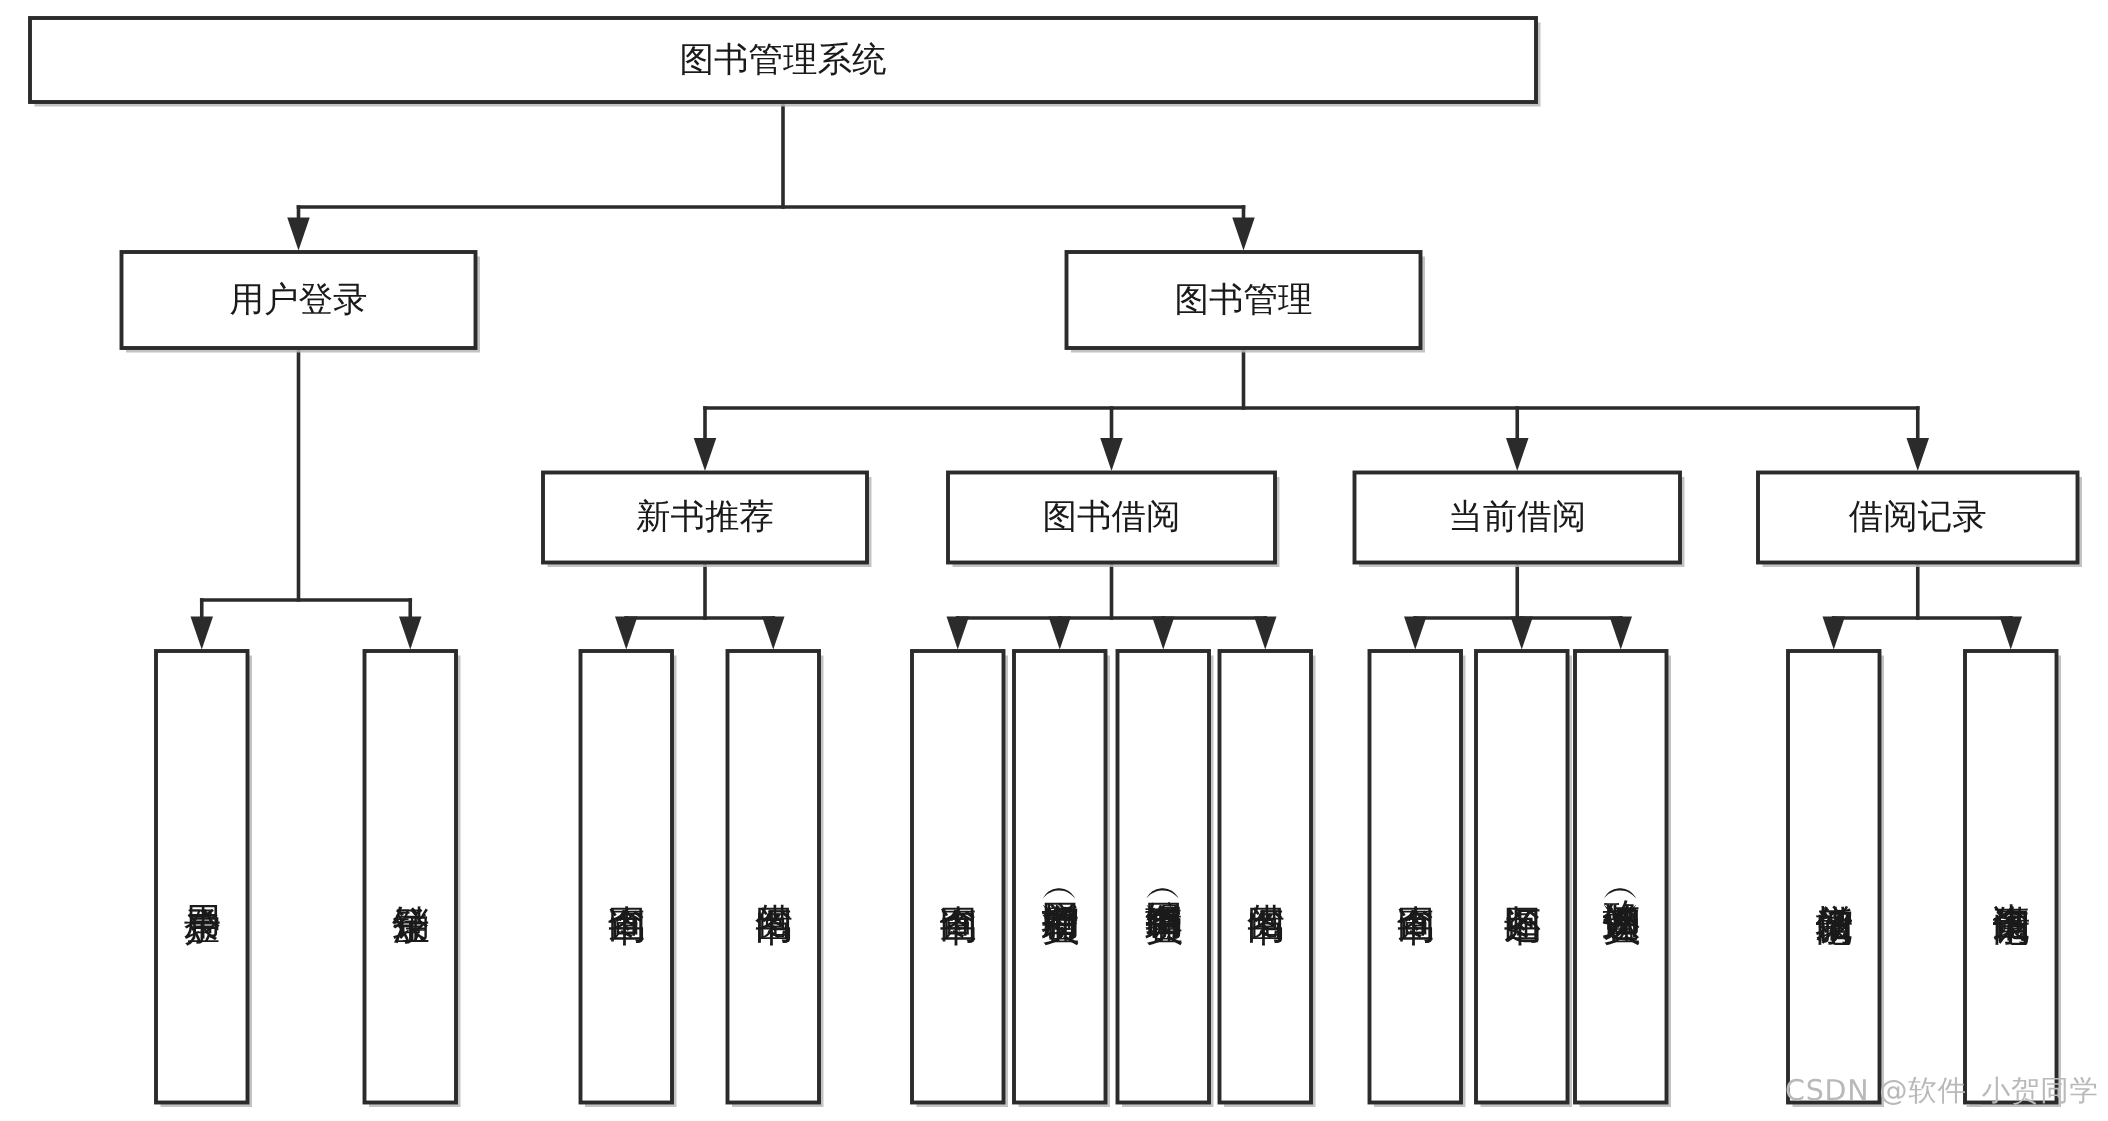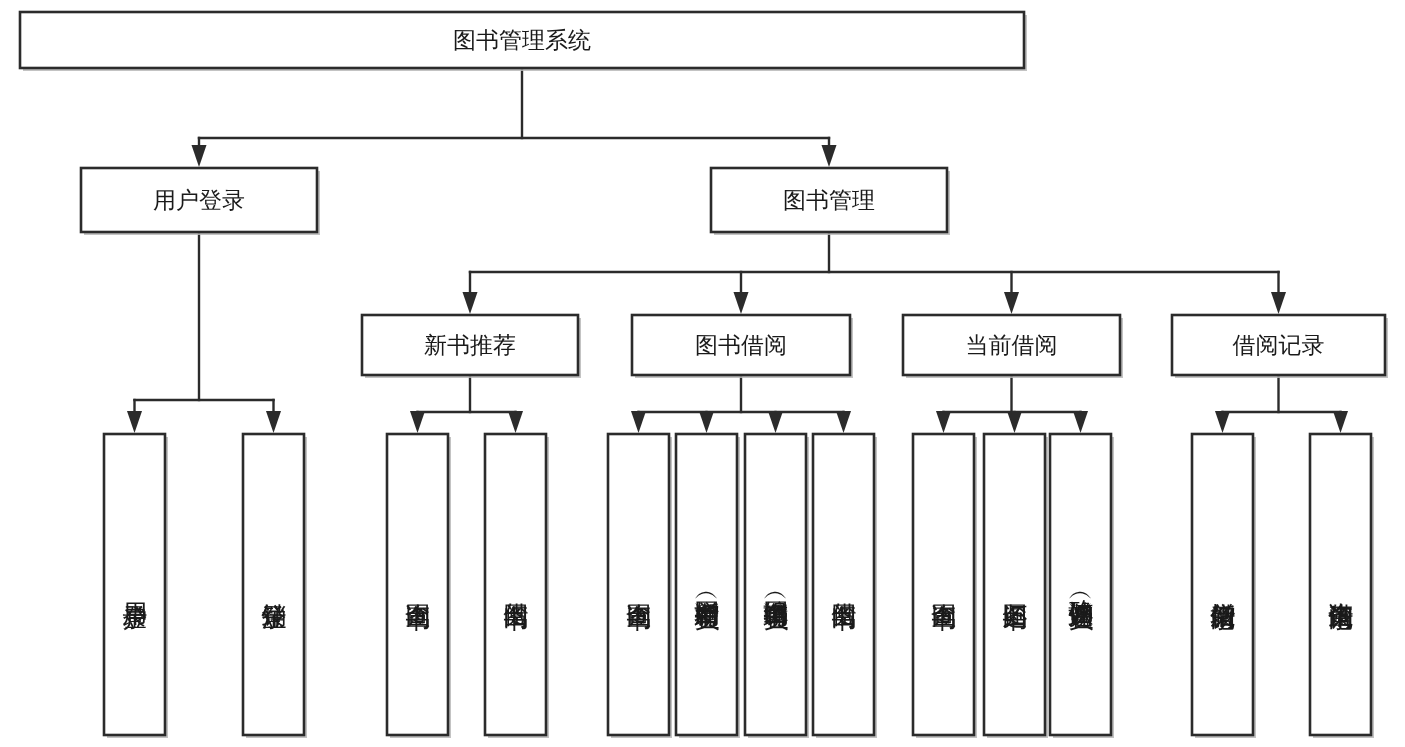--- a/index.html
+++ b/index.html
@@ -201,13 +201,14 @@
       <div class="leaf-label" style="left: 676px; top: 434px; width: 61px; height: 301px; display: flex; align-items: center; justify-content: center;">新增图书（管理员）</div>
       <div class="leaf-label" style="left: 745px; top: 434px; width: 61px; height: 301px; display: flex; align-items: center; justify-content: center;">编辑图书（管理员）</div>
       <div class="leaf-label" style="left: 813px; top: 434px; width: 61px; height: 301px; display: flex; align-items: center; justify-content: center;">借阅图书</div>
       <div class="leaf-label" style="left: 913px; top: 434px; width: 61px; height: 301px; display: flex; align-items: center; justify-content: center;">查询图书</div>
       <div class="leaf-label" style="left: 984px; top: 434px; width: 61px; height: 301px; display: flex; align-items: center; justify-content: center;">归还图书</div>
       <div class="leaf-label" style="left: 1050px; top: 434px; width: 61px; height: 301px; display: flex; align-items: center; justify-content: center;">确认归还（管理员）</div>
       <div class="leaf-label" style="left: 1192px; top: 434px; width: 61px; height: 301px; display: flex; align-items: center; justify-content: center;">新增借阅记录</div>
       <div class="leaf-label" style="left: 1310px; top: 434px; width: 61px; height: 301px; display: flex; align-items: center; justify-content: center;">查询借阅记录</div>
     </div>
 
+  <div class="watermark" style="left:1190px; top:714px;">CSDN @软件_小贺同学</div>
 </div>
 
 </body></html>

